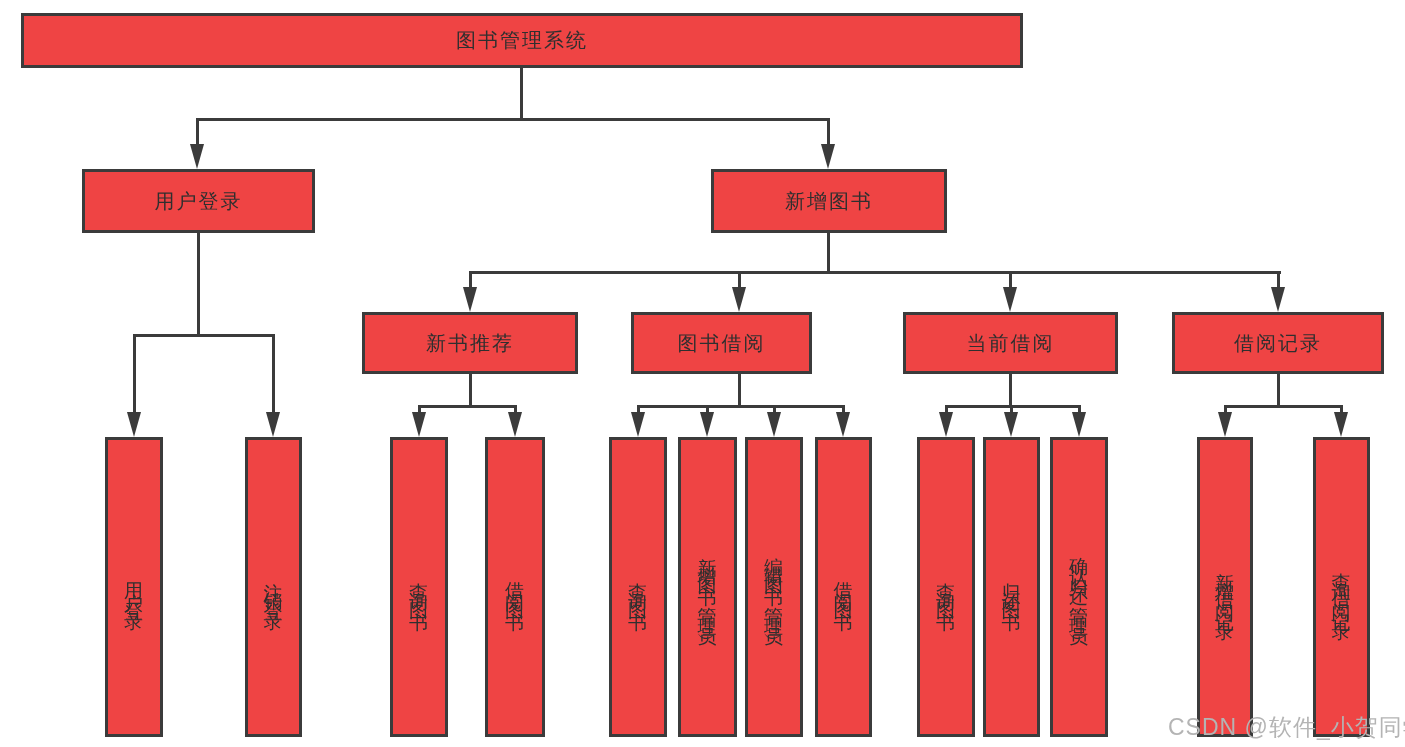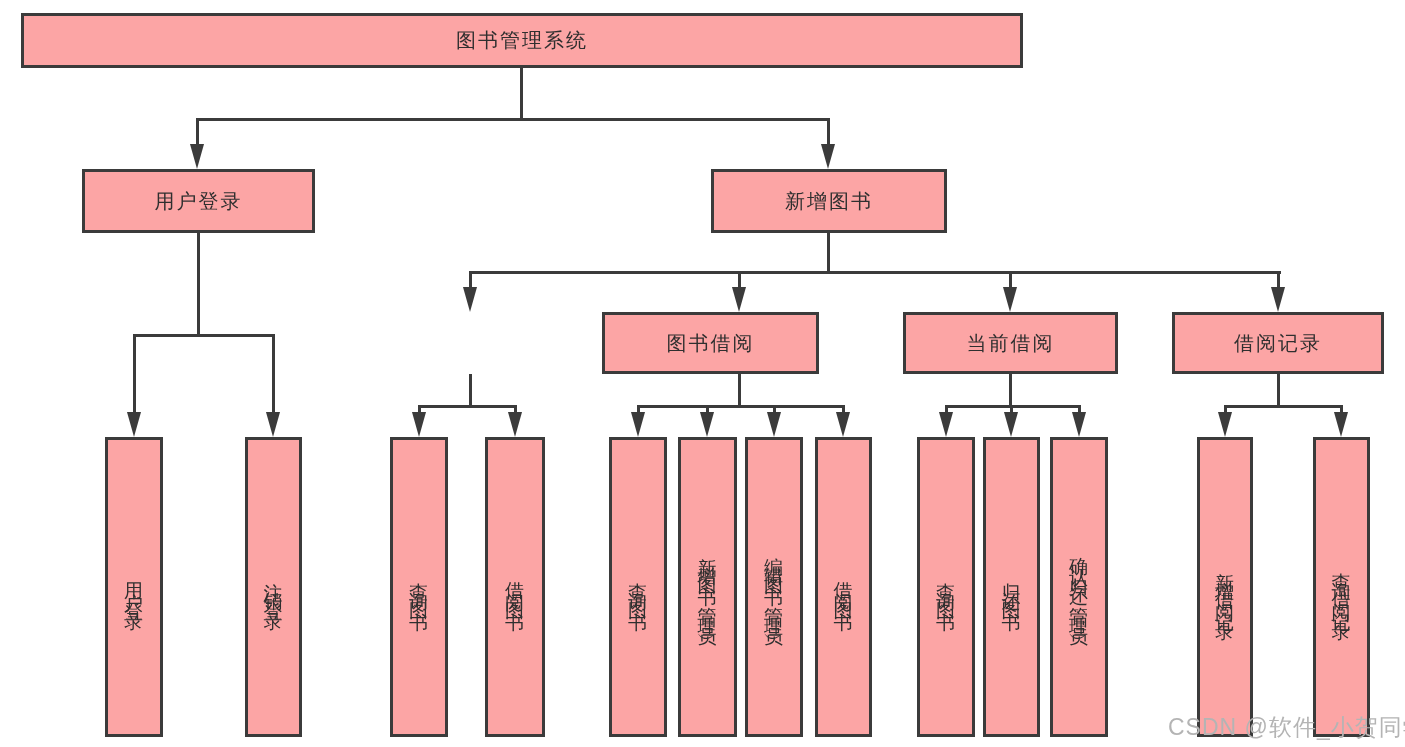--- a/index.html
+++ b/index.html
@@ -1,18 +1,18 @@
 <!DOCTYPE html>
 <html><head>
 <meta charset="utf-8">
 <style>
   html,body{margin:0;padding:0;background:#ffffff;}
   body{font-family:"Liberation Sans","DejaVu Sans",sans-serif;}
   .canvas{position:relative;width:1405px;height:747px;background:#ffffff;overflow:hidden;}
-  .box{position:absolute;box-sizing:border-box;border:3px solid #3b3b3b;background:#fca5a5;
+  .box{position:absolute;box-sizing:border-box;border:3px solid #3b3b3b;background:#ef4444;
        display:flex;align-items:center;justify-content:center;color:#2f2f2f;}
   .hbox{font-size:20px;letter-spacing:2px;white-space:nowrap;}
   .vbox{writing-mode:vertical-rl;font-size:19px;letter-spacing:10px;line-height:1;}
   .hline{position:absolute;height:3px;background:#3b3b3b;}
   .vline{position:absolute;width:3px;background:#3b3b3b;}
   .tri{position:absolute;width:0;height:0;border-left:7px solid transparent;
        border-right:7px solid transparent;border-top:25px solid #3b3b3b;}
   .watermark{position:absolute;left:1168px;top:712px;font-size:23px;color:#b4b4b4;
              letter-spacing:1px;z-index:5;white-space:nowrap;}
 </style>
@@ -44,21 +44,22 @@
   <div class="hline" style="left:469px;top:271px;width:812px"></div>
   <div class="vline" style="left:469px;top:271px;height:18px"></div>
   <div class="tri" style="left:463px;top:287px"></div>
   <div class="vline" style="left:738px;top:271px;height:18px"></div>
   <div class="tri" style="left:732px;top:287px"></div>
   <div class="vline" style="left:1009px;top:271px;height:18px"></div>
   <div class="tri" style="left:1003px;top:287px"></div>
   <div class="vline" style="left:1277px;top:271px;height:18px"></div>
   <div class="tri" style="left:1271px;top:287px"></div>
 
-  <div class="box hbox" style="left:602px;top:312px;width:217px;height:62px">图书借阅</div>
+  <div class="box hbox" style="left:362px;top:312px;width:216px;height:62px">新书推荐</div>
+  <div class="box hbox" style="left:631px;top:312px;width:181px;height:62px">图书借阅</div>
   <div class="box hbox" style="left:903px;top:312px;width:215px;height:62px">当前借阅</div>
   <div class="box hbox" style="left:1172px;top:312px;width:212px;height:62px">借阅记录</div>
 
   <div class="vline" style="left:469px;top:374px;height:34px"></div>
   <div class="hline" style="left:418px;top:405px;width:98px"></div>
   <div class="vline" style="left:418px;top:405px;height:9px"></div>
   <div class="tri" style="left:412px;top:412px"></div>
   <div class="vline" style="left:514px;top:405px;height:9px"></div>
   <div class="tri" style="left:508px;top:412px"></div>
 

